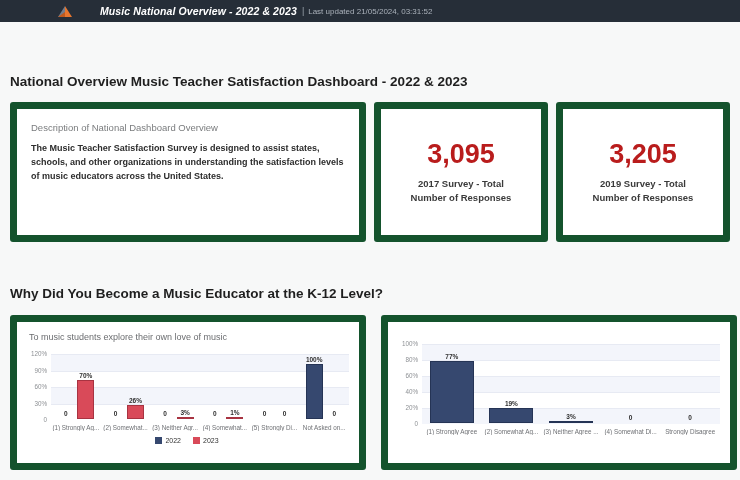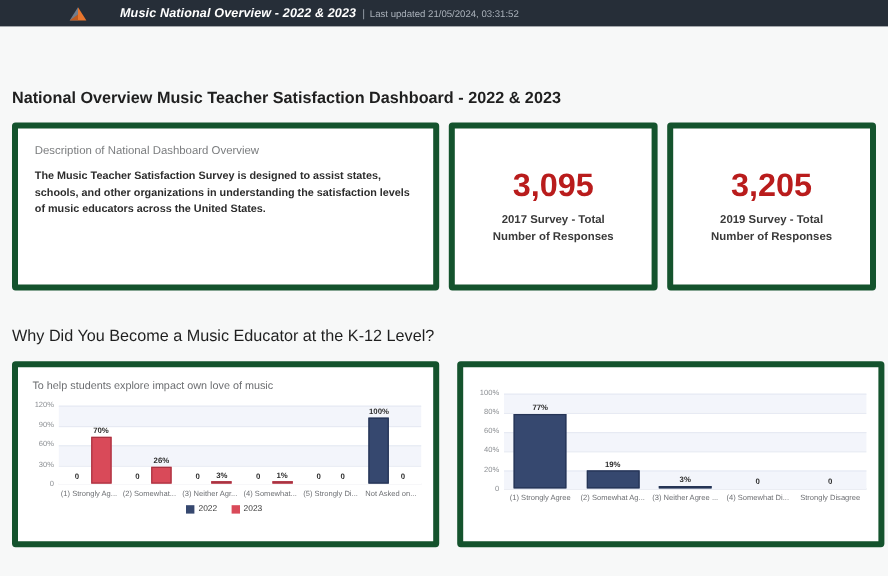--- a/index.html
+++ b/index.html
@@ -20,24 +20,24 @@
   .app-header .hdr-title {
     color: #ffffff; font-weight: bold; font-size: 10.5px; margin-left: 26px;
     letter-spacing: 0.1px;
     font-style: italic;
   }
   .app-header .hdr-sep { color: #9aa2ac; font-size: 9px; margin-left: 5px; }
   .app-header .hdr-updated { color: #aab1ba; font-size: 8px; margin-left: 4px; }
   
   .content { padding: 0 10px; }
   .page-title { margin-top: 52px; font-size: 13.5px; font-weight: bold; color: #1f1f1f; }
-  .section-heading { margin-top: 30px; font-size: 13.5px; font-weight: normal; color: #1f1f1f; }
+  .section-heading { margin-top: 44px; font-size: 13.5px; font-weight: bold; color: #1f1f1f; }
   .card {
     background: #ffffff;
-    border: 5px solid #14532d;
+    border: 7px solid #14532d;
     border-radius: 3px;
   }
   .row1 { display: flex; gap: 8px; margin-top: 13px; }
   .desc-card { width: 356px; height: 140px; padding: 13px 14px; flex: none; }
   .desc-title { font-size: 9.5px; color: #7a7c7e; }
   .desc-body {
     margin-top: 9px; font-size: 9px; font-weight: bold; color: #2d2d2d;
     line-height: 1.55; max-width: 335px;
   }
   .kpi-card {
@@ -122,21 +122,21 @@
     <div class="card kpi-card">
       <div class="kpi-value">3,205</div>
       <div class="kpi-label">2019 Survey - Total Number of Responses</div>
     </div>
   </div>
 
   <div class="section-heading">Why Did You Become a Music Educator at the K-12 Level?</div>
 
   <div class="row2">
     <div class="card chart-card c1">
-      <div class="chart-title">To help students explore impact own love of music</div>
+      <div class="chart-title">To music students explore their own love of music</div>
       <div class="chart">
           <div class="chart-body">
             <div class="yaxis" style="height: 66px;">
               <span class="ytick" style="top: 63px;">0</span>
               <span class="ytick" style="top: 46.5px;">30%</span>
               <span class="ytick" style="top: 30px;">60%</span>
               <span class="ytick" style="top: 13.5px;">90%</span>
               <span class="ytick" style="top: -3px;">120%</span>
             </div>
             <div class="plot" style="height: 66px;">

